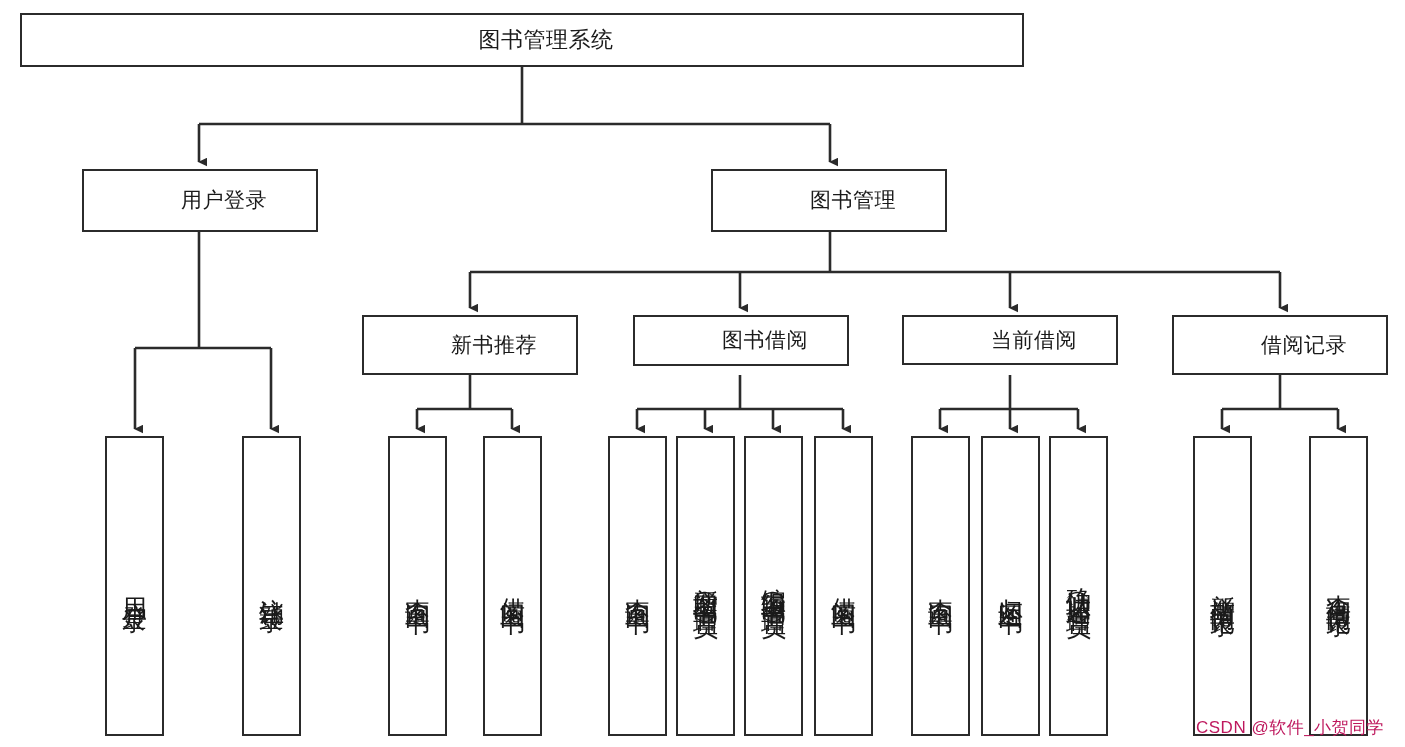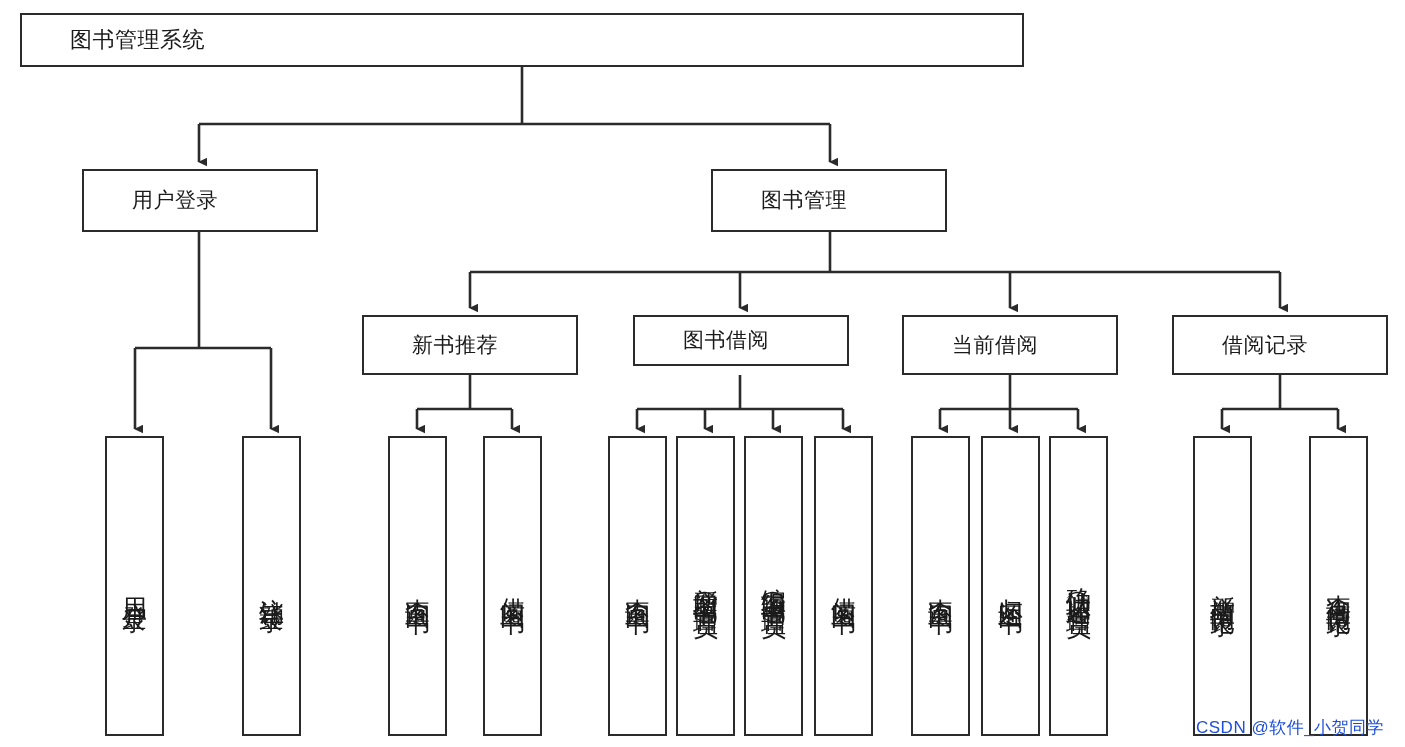--- a/index.html
+++ b/index.html
@@ -26,20 +26,21 @@
     width: 1405px;
     height: 747px;
   }
   .node {
     position: absolute;
     box-sizing: border-box;
     background: #ffffff;
     border: 2.5px solid #2b2b2b;
     display: flex;
     align-items: center;
+    justify-content: center;
     overflow: hidden;
     padding-left: 48px;
   }
   .node-label {
     color: #1a1a1a;
     text-align: center;
     line-height: 1.18;
     letter-spacing: 0.5px;
     white-space: nowrap;
   }
@@ -58,21 +59,21 @@
     writing-mode: vertical-rl;
     text-orientation: upright;
     font-size: 25px;
     line-height: 1.0;
     letter-spacing: 4px;
     white-space: normal;
     max-height: 100%;
   }
   .watermark {
     position: absolute;
-    color: #1d4ed8;
+    color: #be185d;
     font-size: 17px;
     letter-spacing: 0.5px;
     white-space: nowrap;
     user-select: none;
   }
 </style>
 </head>
 <body>
 
 <div id="diagram-root">
@@ -140,21 +141,21 @@
   <div class="node horizontal" style="left:362px; top:315px; width:216px; height:60px;">
     <span class="node-label">新书推荐</span>
   </div>
 
   <div class="node horizontal" style="left:711px; top:169px; width:236px; height:63px;">
     <span class="node-label">图书管理</span>
   </div>
   <div class="node horizontal" style="left:633px; top:315px; width:216px; height:51px;">
     <span class="node-label">图书借阅</span>
   </div>
-  <div class="node horizontal" style="left:902px; top:315px; width:216px; height:60px;">
+  <div class="node horizontal" style="left:902px; top:315px; width:216px; height:50px;">
     <span class="node-label">当前借阅</span>
   </div>
   <div class="node horizontal" style="left:1172px; top:315px; width:216px; height:60px;">
     <span class="node-label">借阅记录</span>
   </div>
 
   <div class="node vertical" style="left:105px; top:436px; width:59px; height:300px;">
     <span class="node-label">用户登录</span>
   </div>
   <div class="node vertical" style="left:242px; top:436px; width:59px; height:300px;">

